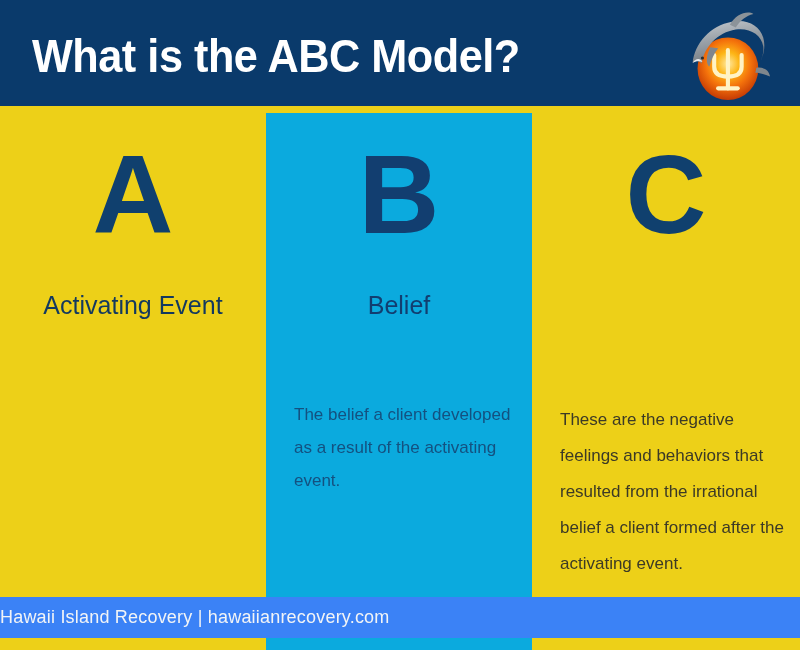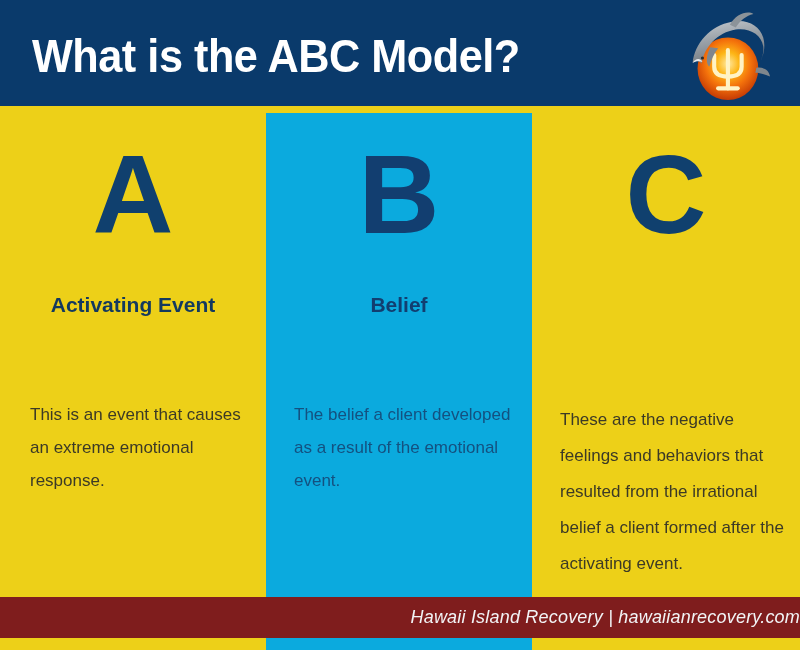--- a/index.html
+++ b/index.html
@@ -82,22 +82,22 @@
     letter-spacing: 0px;
   }
   .col-b .letter { color: #123E70; }
 
   .subhead {
     position: absolute;
     left: 14px;
     right: 14px;
     top: 173px;
     text-align: center;
-    font-size: 21px;
-    font-weight: bold;
+    font-size: 25px;
+    font-weight: normal;
     line-height: 38px;
     color: #13395F;
   }
   .col-b .subhead { color: #123E70; }
 
   .body-text {
     position: absolute;
     left: 30px;
     right: 24px;
     font-size: 17px;
@@ -108,51 +108,49 @@
   .col-b .body-text { top: 285px; left: 28px; right: 14px; color: #145180; }
   .col-c .body-text { top: 289px; left: 28px; right: 16px; line-height: 36px; }
 
   
   .footer-bar {
     position: absolute;
     left: 0;
     top: 597px;
     width: 800px;
     height: 41px;
-    background: #7f1d1d;
+    background: #3b82f6;
     z-index: 6;
     display: flex;
     align-items: center;
-    justify-content: flex-end;
-    font-style: italic;
+    justify-content: flex-start;
   }
   .footer-text {
     font-size: 18px;
     color: #F2F4F6;
     letter-spacing: 0.2px;
     white-space: nowrap;
   }
 </style>
 </head>
 <body>
 
 <div id="infographic">
 
   <div class="cols">
 
     <div class="col col-a">
       <div class="letter">A</div>
       <div class="subhead">Activating Event</div>
-      <div class="body-text">This is an event that causes an extreme emotional response.</div>
     </div>
 
     <div class="col col-b">
       <div class="letter">B</div>
       <div class="subhead">Belief</div>
-      <div class="body-text">The belief a client developed as a result of the emotional event.</div>
+      <div class="body-text">The belief a client developed as a result of the activating event.</div>
     </div>
 
     <div class="col col-c">
       <div class="letter">C</div>
       <div class="body-text">These are the negative feelings and behaviors that resulted from the irrational belief a client formed after the activating event.</div>
     </div>
 
   </div>
 
   <div class="header">

